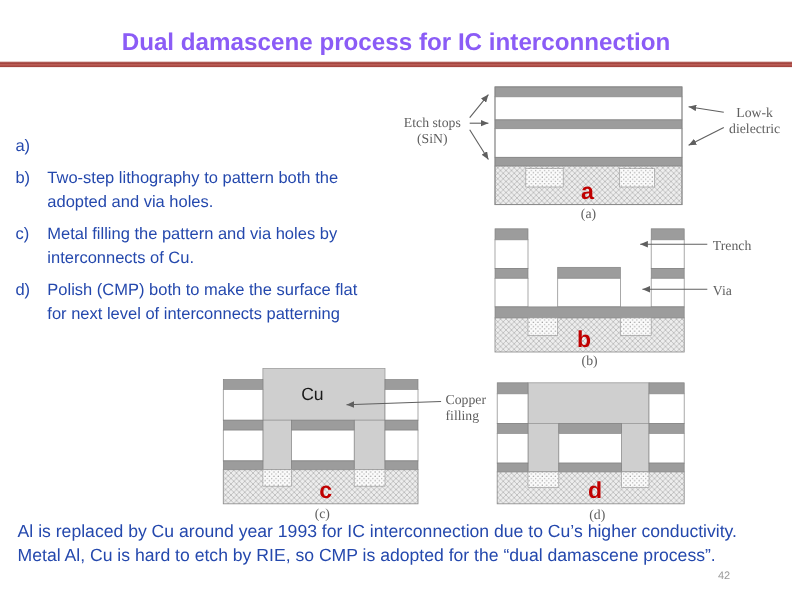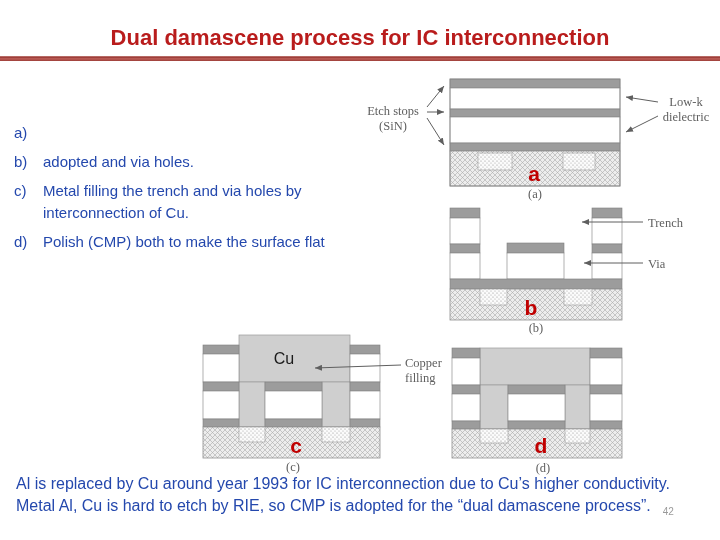--- a/index.html
+++ b/index.html
@@ -1,28 +1,28 @@
 <!DOCTYPE html>
 <html><head>
 <meta charset="utf-8">
 <style>
   html,body{margin:0;padding:0;background:#fff;}
   .slide{position:relative;width:720px;height:540px;background:#ffffff;overflow:hidden;
          font-family:"Liberation Sans",sans-serif;}
   .title{position:absolute;top:25px;left:0;width:720px;text-align:center;
-         font-size:22px;font-weight:bold;color:#b91c1c;}
+         font-size:22px;font-weight:bold;color:#8b5cf6;}
   .rule{position:absolute;top:56px;left:0;width:720px;height:5px;
         background:linear-gradient(180deg,#c4827d 0%,#9d3d38 28%,#bd5f58 55%,#9d3d38 100%);}
   .steps{position:absolute;top:122px;left:14px;width:340px;display:flex;flex-direction:column;
          gap:7px;color:#2448ad;font-size:15px;line-height:22px;}
   .step{display:flex;}
   .marker{width:29px;flex:none;}
   .footer{position:absolute;top:473px;left:16px;width:700px;color:#2448ad;
           font-size:16px;line-height:21.5px;}
-  .pagenum{font-size:10px;color:#9a9a9a;margin-left:12px;position:relative;top:4px;}
+  .pagenum{font-size:10px;color:#9a9a9a;margin-left:2px;position:relative;top:16px;}
   svg.diagrams{position:absolute;left:0;top:0;}
   .bar{fill:#9c9c9c;stroke:#7f7f7f;stroke-width:.6;}
   .wht{fill:#ffffff;stroke:#8f8f8f;stroke-width:.7;}
   .cu{fill:#cfcfcf;stroke:#9a9a9a;stroke-width:.7;}
   .sub{fill:url(#hatch);stroke:#8f8f8f;stroke-width:.8;}
   .dot{fill:url(#dots);stroke:#9a9a9a;stroke-width:.6;}
   .lbl{font-family:"Liberation Serif",serif;font-size:12.5px;fill:#5f5f5f;}
   .cap{font-family:"Liberation Serif",serif;font-size:12.5px;fill:#5f5f5f;}
   .ltr{font-family:"Liberation Sans",sans-serif;font-size:21px;font-weight:bold;fill:#c00000;}
   .culbl{font-family:"Liberation Sans",sans-serif;font-size:16px;fill:#1a1a1a;}
@@ -36,34 +36,36 @@
   <div class="title">Dual damascene process for IC interconnection</div>
   <div class="rule"></div>
 
   <div class="steps">
     <div class="step">
       <span class="marker">a)</span>
     </div>
     <div class="step">
       <span class="marker">b)</span>
       <span>
+        <div>Two-step lithography to pattern both the</div>
         <div>adopted and via holes.</div>
       </span>
     </div>
     <div class="step">
       <span class="marker">c)</span>
       <span>
-        <div>Metal filling the trench and via holes by</div>
-        <div>interconnection of Cu.</div>
+        <div>Metal filling the pattern and via holes by</div>
+        <div>interconnects of Cu.</div>
       </span>
     </div>
     <div class="step">
       <span class="marker">d)</span>
       <span>
         <div>Polish (CMP) both to make the surface flat</div>
+        <div>for next level of interconnects patterning</div>
       </span>
     </div>
   </div>
 
   <svg class="diagrams" width="720" height="540" viewBox="0 0 720 540">
     <defs>
       <pattern id="hatch" width="5" height="5" patternUnits="userSpaceOnUse">
         <rect width="5" height="5" fill="#ededed"></rect>
         <path d="M0 5 L5 0 M0 0 L5 5" stroke="#ababab" stroke-width="0.6"></path>
       </pattern>

